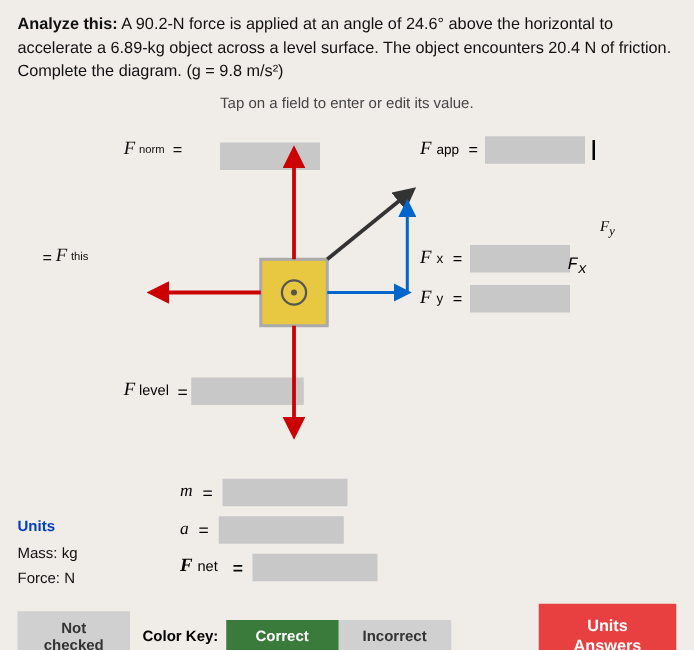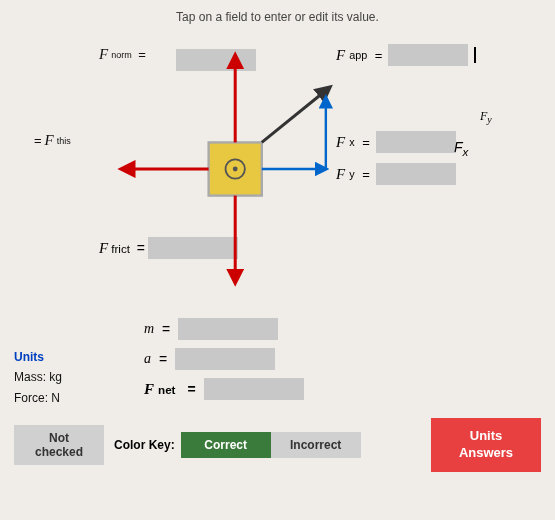--- a/index.html
+++ b/index.html
@@ -193,20 +193,23 @@
       background: #000;
       margin-left: 2px;
       vertical-align: middle;
     }
   </style>
 </head>
 <body>
 
 <div class="page">
 
+  <div class="problem-text">
+    <strong>Analyze this:</strong><span> A 90.2-N force is applied at an angle of 24.6° above the horizontal to accelerate a 6.89-kg object across a level surface. The object encounters 20.4 N of friction. Complete the diagram. (g = 9.8 m/s²)</span>
+  </div>
 
   <div class="tap-instruction">Tap on a field to enter or edit its value.</div>
 
   <div class="diagram-area">
 
     <svg class="arrows-svg" viewBox="0 0 370 240" xmlns="http://www.w3.org/2000/svg">
 
       <defs>
         <marker id="arr-red" markerWidth="6" markerHeight="6" refX="3" refY="3" orient="auto">
           <path d="M0,0 L6,3 L0,6 Z" fill="#cc0000"></path>
@@ -247,37 +250,37 @@
       <span style="font-style:italic; font-size:15px; font-family:'Times New Roman',serif;">F</span><sub>norm</sub>&nbsp;=
     </div>
 
     <div class="input-field" style="position:absolute; left:162px; top:25px;"></div>
 
     <div class="label" style="position:absolute; left:20px; top:108px;">
       = <span style="font-style:italic; font-size:15px; font-family:'Times New Roman',serif;">F</span><sub>this</sub>
     </div>
 
     <div class="fgrav-label" style="position:absolute; left:85px; top:213px; display:flex; align-items:center; gap:3px; font-size:14px;">
-      <span style="font-style:italic; font-size:15px; font-family:'Times New Roman',serif;">F</span><sub>frict</sub>&nbsp;=
+      <span style="font-style:italic; font-size:15px; font-family:'Times New Roman',serif;">F</span><sub>level</sub>&nbsp;=
       <div class="gray-box fgrav-box" style="background:#c8c8c8; height:22px; width:90px; display:inline-block;"></div>
     </div>
 
     <div class="right-panel">
 
       <div class="force-row">
         <span style="font-style:italic; font-size:15px; font-family:'Times New Roman',serif;">F</span><sub>app</sub>&nbsp;=
         <div class="gray-box" style="background:#c8c8c8; height:22px; width:80px; display:inline-block; margin-left:2px;"></div>
         <span class="cursor-indicator"></span>
       </div>
 
       <div style="position:absolute; top:65px; left:144px; font-size:12px; font-style:italic; font-family:Liberation Serif, serif;">
         <span>F</span><sub>y</sub>
       </div>
 
-      <div style="position:absolute; top:95px; left:118px; font-size:14px; font-style:italic; font-family:Liberation Sans, sans-serif;">
+      <div style="position:absolute; top:95px; left:118px; font-size:14px; font-style:italic; font-family:Liberation Mono, monospace;">
         <span>F</span><sub>x</sub>
       </div>
 
       <div class="force-row" style="margin-top: 65px;">
         <span style="font-style:italic; font-size:15px; font-family:'Times New Roman',serif;">F</span><sub>x</sub>&nbsp;=
         <div class="gray-box" style="background:#c8c8c8; height:22px; width:80px; display:inline-block; margin-left:2px;"></div>
       </div>
 
       <div class="force-row">
         <span style="font-style:italic; font-size:15px; font-family:'Times New Roman',serif;">F</span><sub>y</sub>&nbsp;=
@@ -301,21 +304,21 @@
         <span style="font-style:italic; font-size:14px; font-family:'Times New Roman',serif;">m</span>&nbsp;=
         <div style="background:#c8c8c8; height:22px; width:100px; display:inline-block; margin-left:4px;"></div>
       </div>
 
       <div class="maf-row">
         <span style="font-style:italic; font-size:14px; font-family:'Times New Roman',serif;">a</span>&nbsp;=
         <div style="background:#c8c8c8; height:22px; width:100px; display:inline-block; margin-left:4px;"></div>
       </div>
 
       <div class="maf-row">
-        <span style="font-style:italic; font-size:15px; font-family:'Times New Roman',serif; font-weight:bold;">F</span><sub style="font-weight:bold;">net</sub>&nbsp;<b>=</b>
+        <span style="font-style:italic; font-size:15px; font-family:'Times New Roman',serif; font-weight:bold;">F</span><sub style="font-weight:normal;">net</sub>&nbsp;<b>=</b>
         <div style="background:#c8c8c8; height:22px; width:100px; display:inline-block; margin-left:4px;"></div>
       </div>
     </div>
 
   </div>
 
   <div style="display:flex; align-items:center; margin-top:10px; gap:0;">
 
     <div style="width:90px; text-align:center;">
       <button class="key-btn key-not-checked">Not checked</button>

